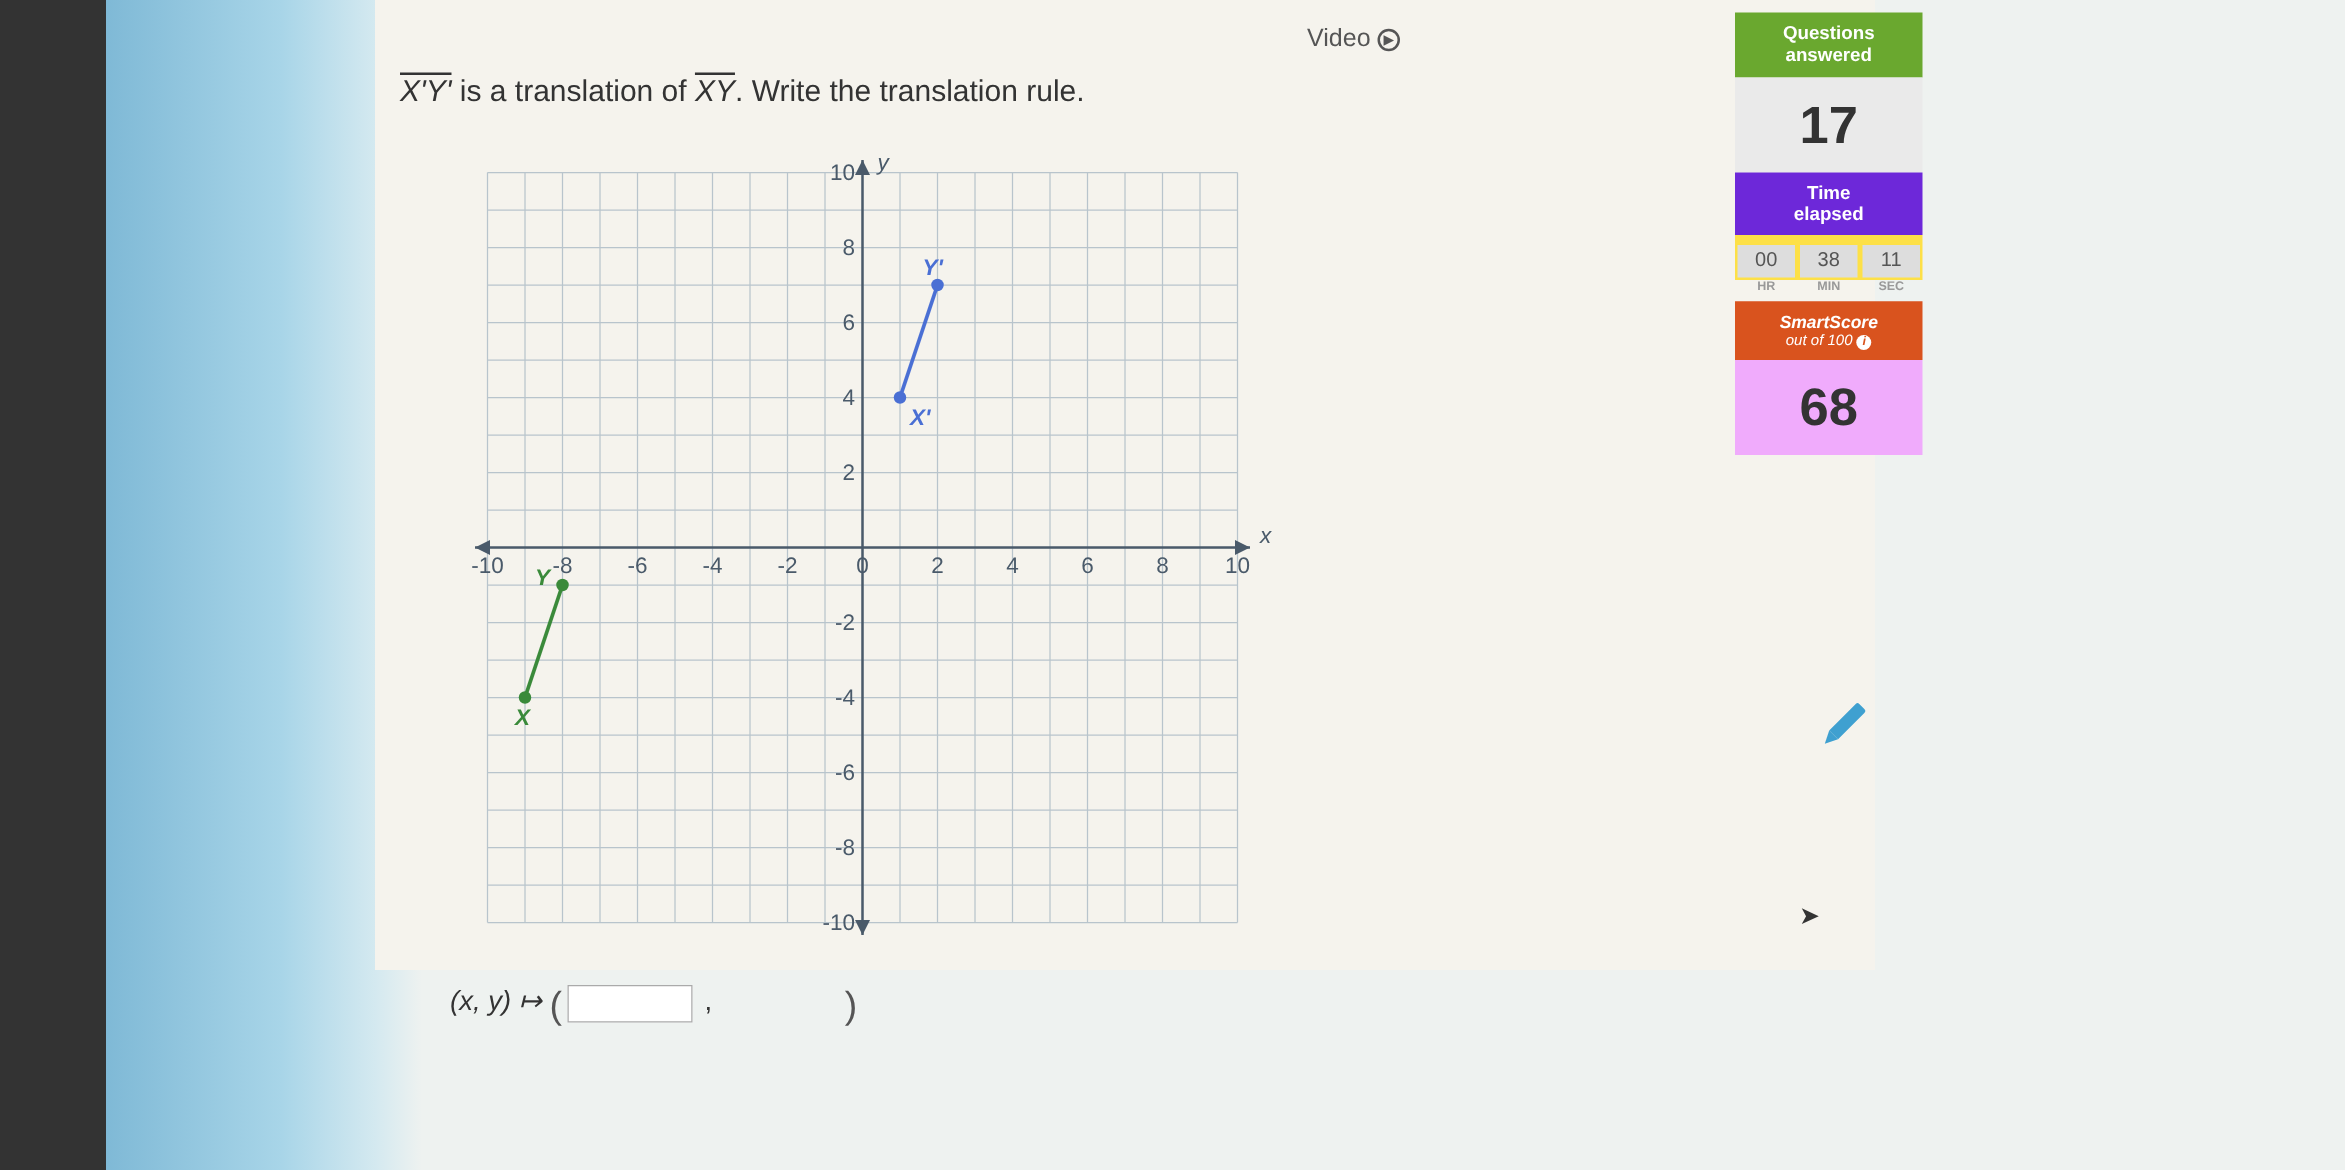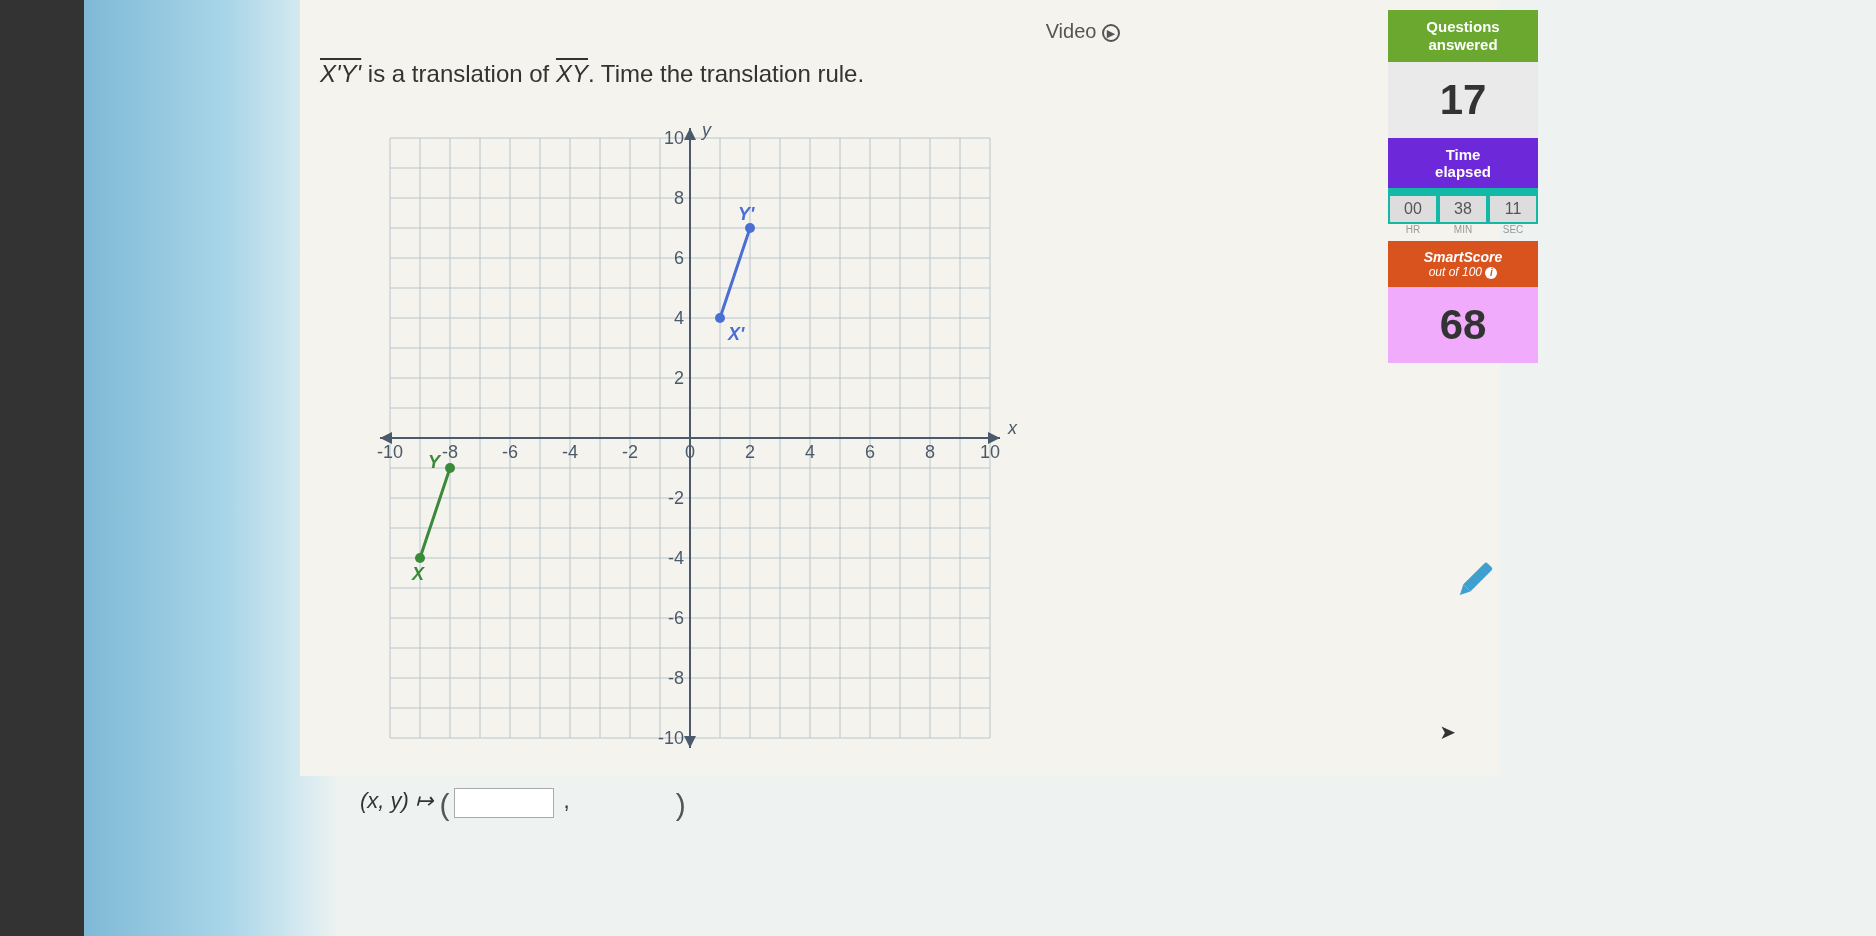--- a/index.html
+++ b/index.html
@@ -99,36 +99,37 @@
   }
   .blue-head {
     background: #6d28d9;
     color: #fff;
     font-size: 15px;
     font-weight: bold;
     padding: 8px 4px;
   }
   .time-row {
     display: flex;
-    background: #14b8a6;
+    background: #fde047;
     padding: 8px 0 2px 0;
   }
   .time-cell {
     flex: 1;
     background: #ddd;
     margin: 0 2px;
     font-size: 16px;
     color: #555;
     padding: 4px 0;
   }
   .time-labels {
     display: flex;
     font-size: 10px;
     color: #999;
     padding-bottom: 6px;
+    font-weight: bold;
   }
   .time-labels span { flex: 1; }
   .orange-head {
     background: #d9531e;
     color: #fff;
     font-size: 14px;
     font-weight: bold;
     padding: 8px 4px;
     font-style: italic;
   }
@@ -175,21 +176,21 @@
 <body>
 
 <div class="content-card">
 
   <div class="video-link">
     <span>Video</span>
     <span class="play">▶</span>
   </div>
 
   <div class="question">
-    <span class="overline">X'Y'</span><span> is a translation of </span><span class="overline">XY</span><span>. Time the translation rule.</span>
+    <span class="overline">X'Y'</span><span> is a translation of </span><span class="overline">XY</span><span>. Write the translation rule.</span>
   </div>
 
   <div class="graph-wrap">
     <svg class="graph-svg" viewBox="0 0 660 660">
 
       <g stroke="#b8c4cc" stroke-width="1">
         <line x1="30" y1="30" x2="30" y2="630"></line>
           <line x1="60" y1="30" x2="60" y2="630"></line>
           <line x1="90" y1="30" x2="90" y2="630"></line>
           <line x1="120" y1="30" x2="120" y2="630"></line>

